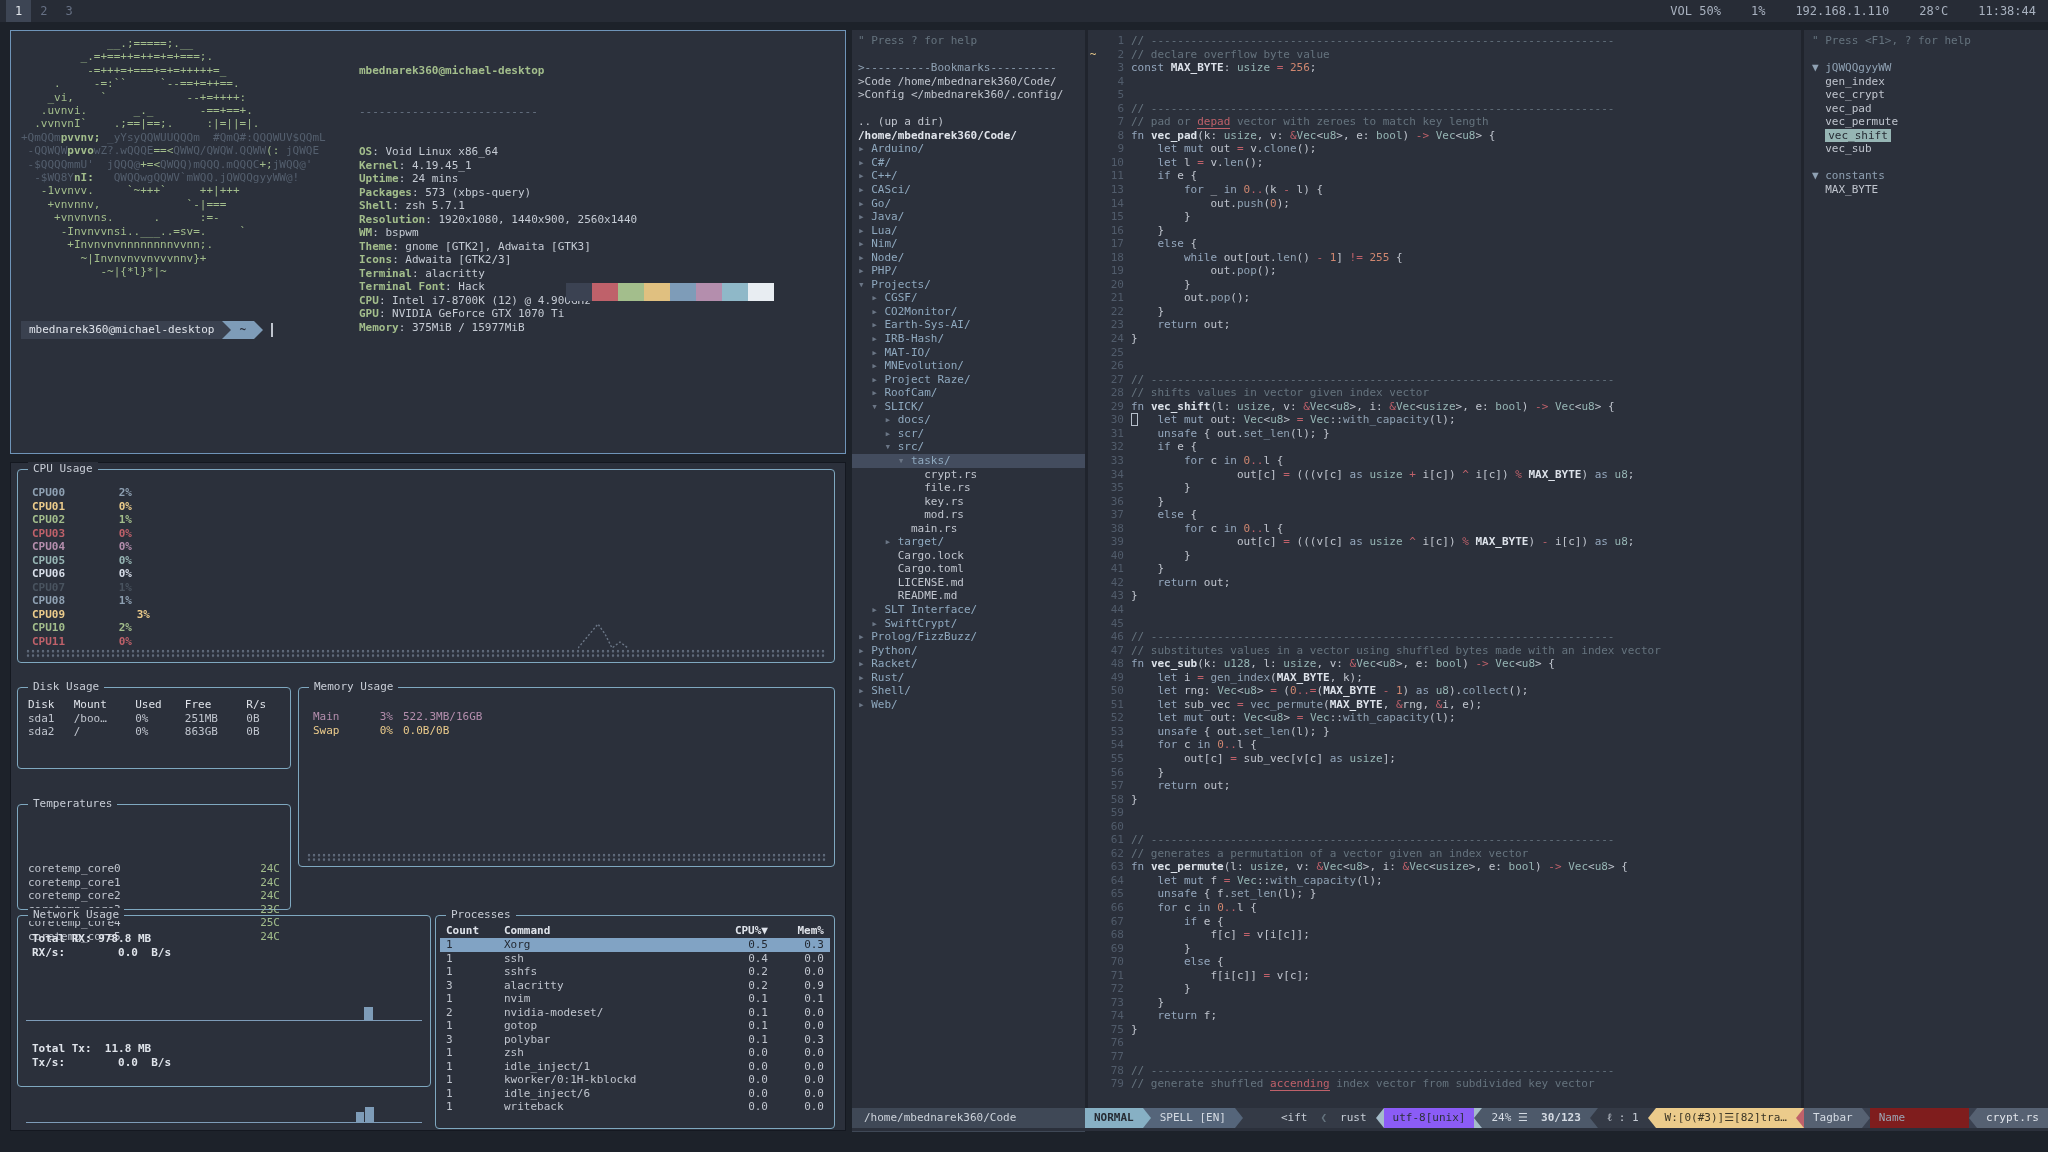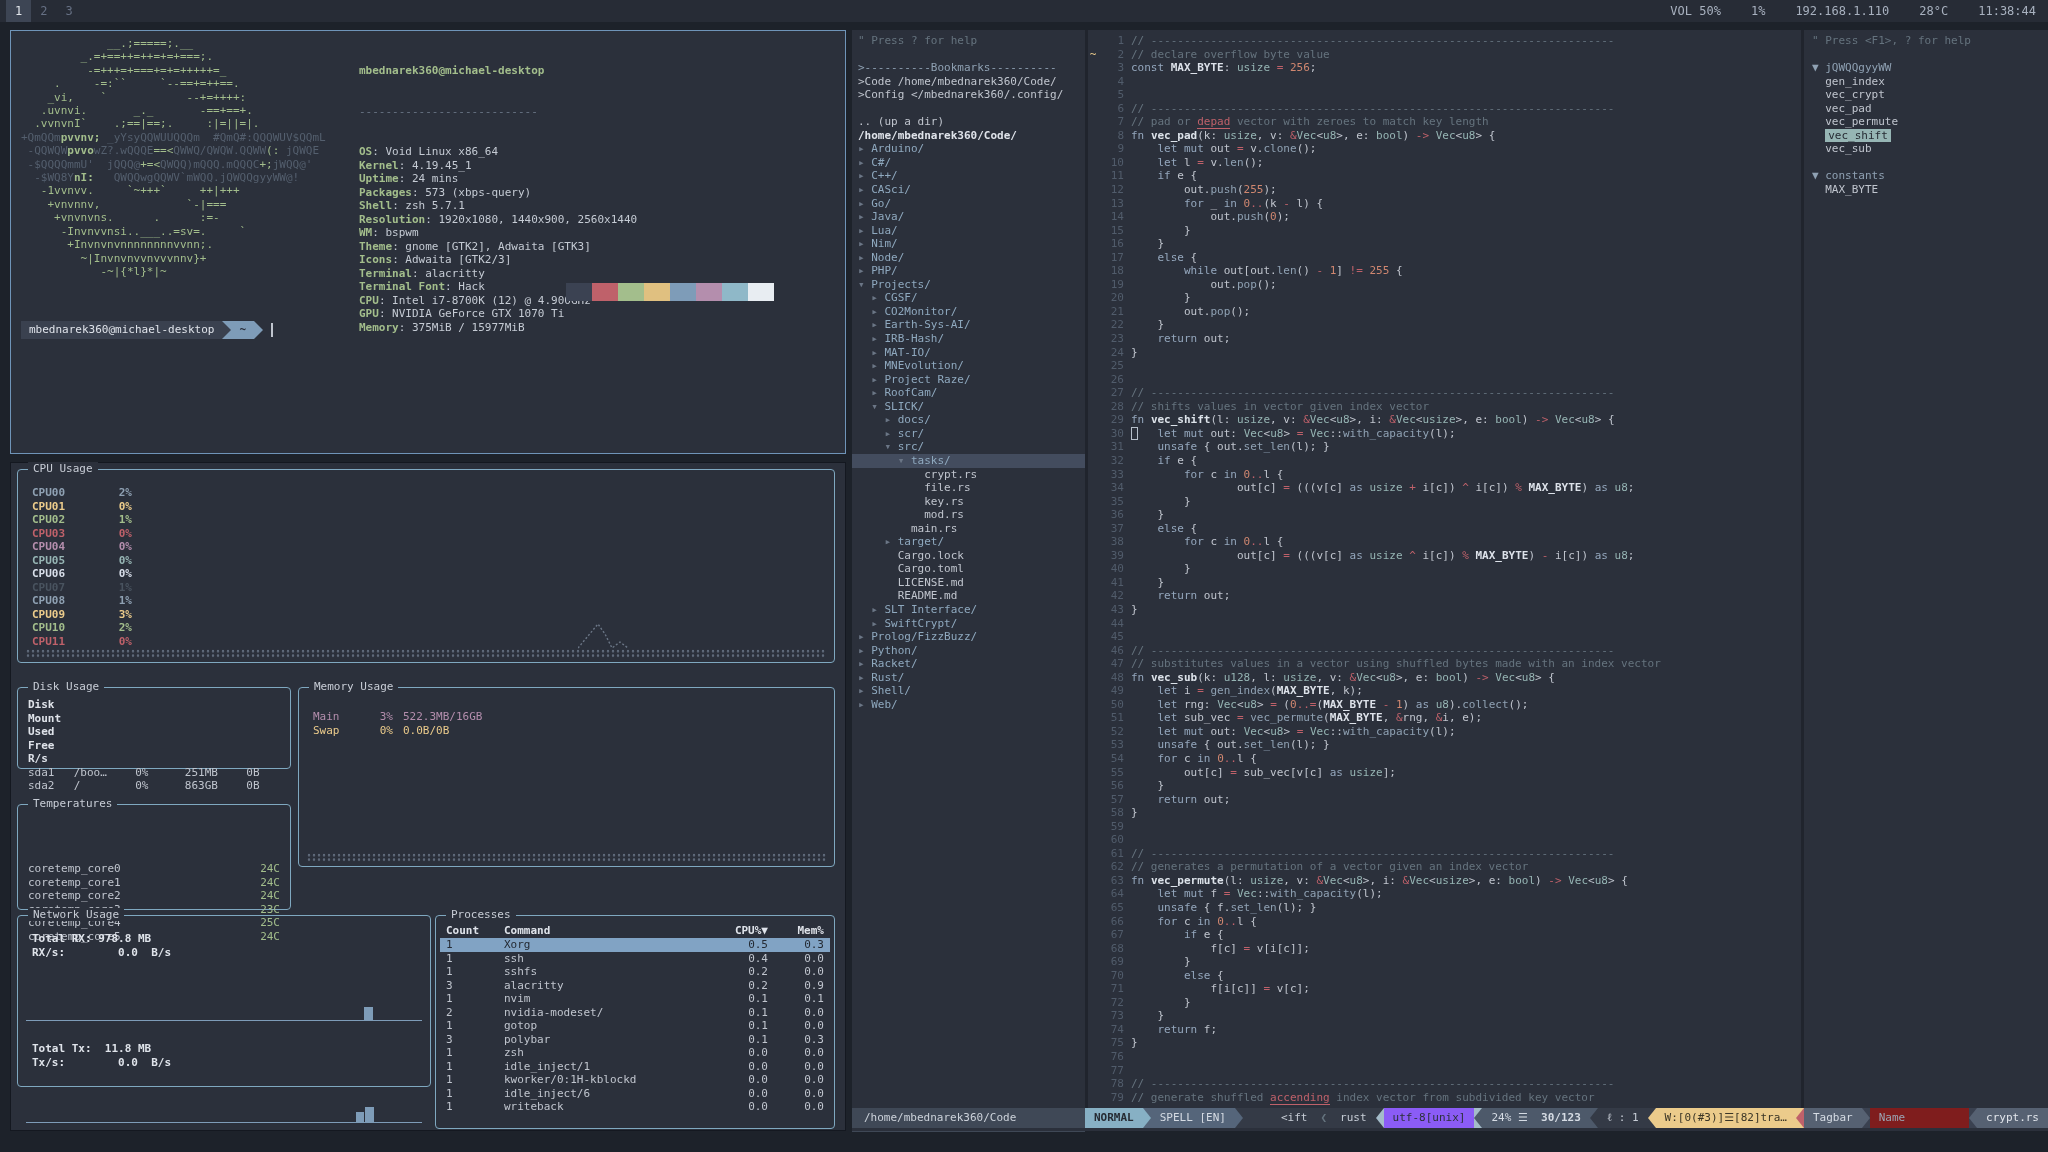--- a/index.html
+++ b/index.html
@@ -39,21 +39,21 @@
         background-image:radial-gradient(circle at 2px 2px,#5f6a7a 1.1px,transparent 1.6px);
         background-size:5px 4.5px;}
   #p-cpu{left:6px;top:6px;width:818px;height:194px;}
   #cpu-rows{position:absolute;left:14px;top:16px;line-height:13.5px;}
   .cpurow{display:flex;width:120px;font-weight:600;}
   .cpurow .n{width:64px;}
   .cpurow .v{width:36px;text-align:right;}
   #cpu-spike{position:absolute;left:560px;bottom:12px;}
   #p-disk{left:6px;top:224px;width:274px;height:82px;}
   .tbl{position:absolute;left:10px;top:10px;right:8px;line-height:13.5px;white-space:pre;}
-  .tbl .hdr{font-weight:bold;color:#dfe3ea;display:flex;flex-direction:column;}
+  .tbl .hdr{font-weight:normal;color:#dfe3ea;display:flex;}
   .tbl .r{display:flex;}
   #p-mem{left:287px;top:224px;width:537px;height:180px;}
   #mem-rows{position:absolute;left:14px;top:22px;line-height:13.5px;}
   .memrow{display:flex;}
   .memrow .l{width:48px;}
   .memrow .p{width:32px;text-align:right;margin-right:10px;}
   #p-temps{left:6px;top:341px;width:274px;height:106px;text-align:right;}
   #temp-rows{position:absolute;left:10px;top:12px;right:10px;line-height:13.6px;margin-top:45px;}
   .temprow{display:flex;justify-content:space-between;}
   .temprow .tv{color:#a3be8c;}
@@ -201,21 +201,21 @@
           <span class="v">0%</span>
         </div>
         <div class="cpurow" style="color: rgb(73, 83, 95);">
           <span class="n">CPU07</span>
           <span class="v">1%</span>
         </div>
         <div class="cpurow" style="color: rgb(143, 161, 179);">
           <span class="n">CPU08</span>
           <span class="v">1%</span>
         </div>
-        <div class="cpurow" style="color: rgb(235, 203, 139);">
+        <div class="cpurow" style="color: rgb(235, 203, 139); gap: 18px;">
           <span class="n">CPU09</span>
           <span class="v">3%</span>
         </div>
         <div class="cpurow" style="color: rgb(163, 190, 140);">
           <span class="n">CPU10</span>
           <span class="v">2%</span>
         </div>
         <div class="cpurow" style="color: rgb(191, 97, 106);">
           <span class="n">CPU11</span>
           <span class="v">0%</span>
@@ -437,21 +437,20 @@
       <div class="cl"><span class="sign">~</span><span class="ln">2</span><span class="c-com">// declare overflow byte value</span></div>
       <div class="cl"><span class="sign"> </span><span class="ln">3</span><span class="c-kw">const</span> <span class="c-const">MAX_BYTE</span>: <span class="c-ty">usize</span> <span class="c-op">=</span> <span class="c-num">256</span>;</div>
       <div class="cl"><span class="sign"> </span><span class="ln">4</span></div>
       <div class="cl"><span class="sign"> </span><span class="ln">5</span></div>
       <div class="cl"><span class="sign"> </span><span class="ln">6</span><span class="c-com">// ----------------------------------------------------------------------</span></div>
       <div class="cl"><span class="sign"> </span><span class="ln">7</span><span class="c-com">// pad or <span class="spell">depad</span> vector with zeroes to match key length</span></div>
       <div class="cl"><span class="sign"> </span><span class="ln">8</span><span class="c-kw">fn</span> <span class="c-def">vec_pad</span>(k: <span class="c-ty">usize</span>, v: <span class="c-op">&amp;</span><span class="c-ty">Vec</span>&lt;<span class="c-ty">u8</span>&gt;, e: <span class="c-ty">bool</span>) <span class="c-op">-&gt;</span> <span class="c-ty">Vec</span>&lt;<span class="c-ty">u8</span>&gt; {</div>
       <div class="cl"><span class="sign"> </span><span class="ln">9</span>    <span class="c-kw">let</span> <span class="c-kw">mut</span> out <span class="c-op">=</span> v.<span class="c-fn">clone</span>();</div>
       <div class="cl"><span class="sign"> </span><span class="ln">10</span>    <span class="c-kw">let</span> l <span class="c-op">=</span> v.<span class="c-fn">len</span>();</div>
       <div class="cl"><span class="sign"> </span><span class="ln">11</span>    <span class="c-kw">if</span> e {</div>
-      <div class="cl"><span class="sign"> </span><span class="ln">12</span>        out.<span class="c-fn">push</span>(<span class="c-num">255</span>);</div>
       <div class="cl"><span class="sign"> </span><span class="ln">13</span>        <span class="c-kw">for</span> _ <span class="c-kw">in</span> <span class="c-num">0</span><span class="c-op">..</span>(k<span class="c-op"> - </span>l) {</div>
       <div class="cl"><span class="sign"> </span><span class="ln">14</span>            out.<span class="c-fn">push</span>(<span class="c-num">0</span>);</div>
       <div class="cl"><span class="sign"> </span><span class="ln">15</span>        }</div>
       <div class="cl"><span class="sign"> </span><span class="ln">16</span>    }</div>
       <div class="cl"><span class="sign"> </span><span class="ln">17</span>    <span class="c-kw">else</span> {</div>
       <div class="cl"><span class="sign"> </span><span class="ln">18</span>        <span class="c-kw">while</span> out[out.<span class="c-fn">len</span>()<span class="c-op"> - </span><span class="c-num">1</span>] <span class="c-op">!=</span> <span class="c-num">255</span> {</div>
       <div class="cl"><span class="sign"> </span><span class="ln">19</span>            out.<span class="c-fn">pop</span>();</div>
       <div class="cl"><span class="sign"> </span><span class="ln">20</span>        }</div>
       <div class="cl"><span class="sign"> </span><span class="ln">21</span>        out.<span class="c-fn">pop</span>();</div>
       <div class="cl"><span class="sign"> </span><span class="ln">22</span>    }</div>

